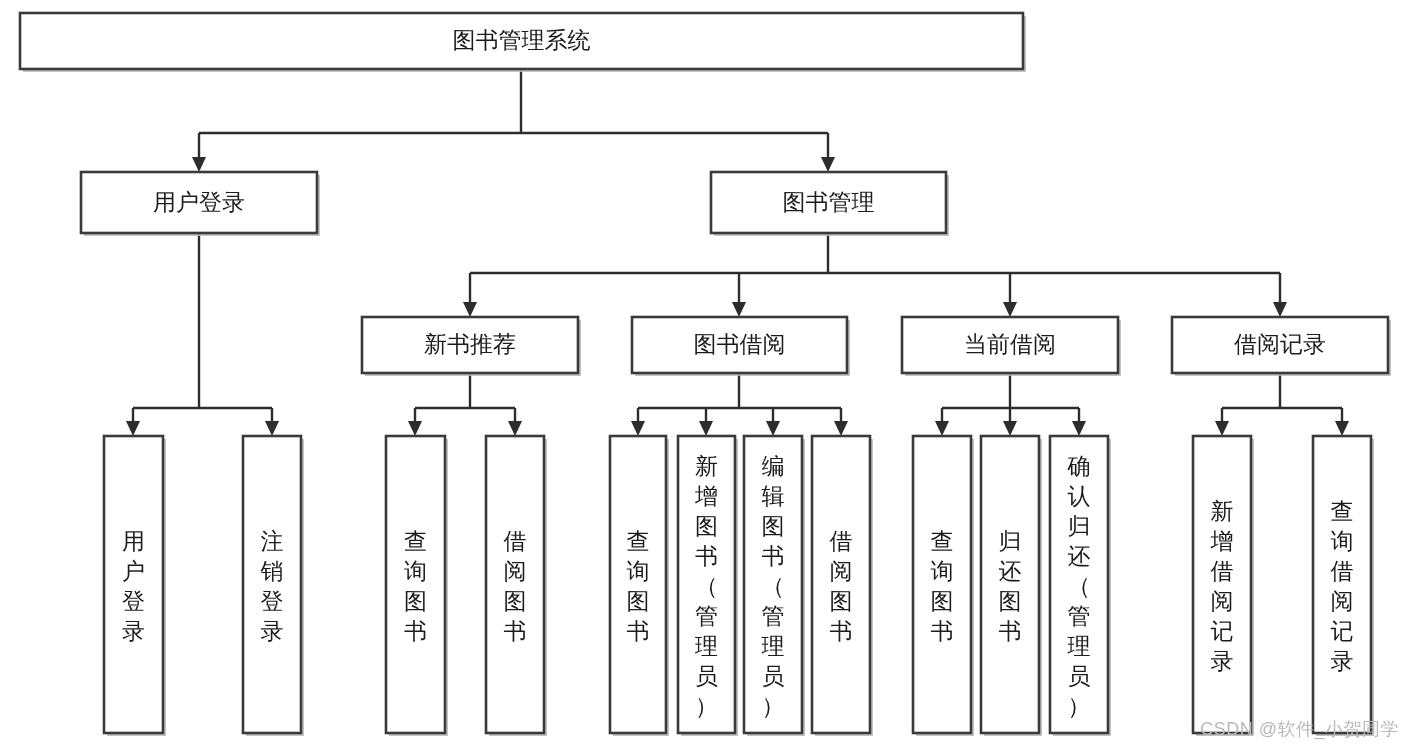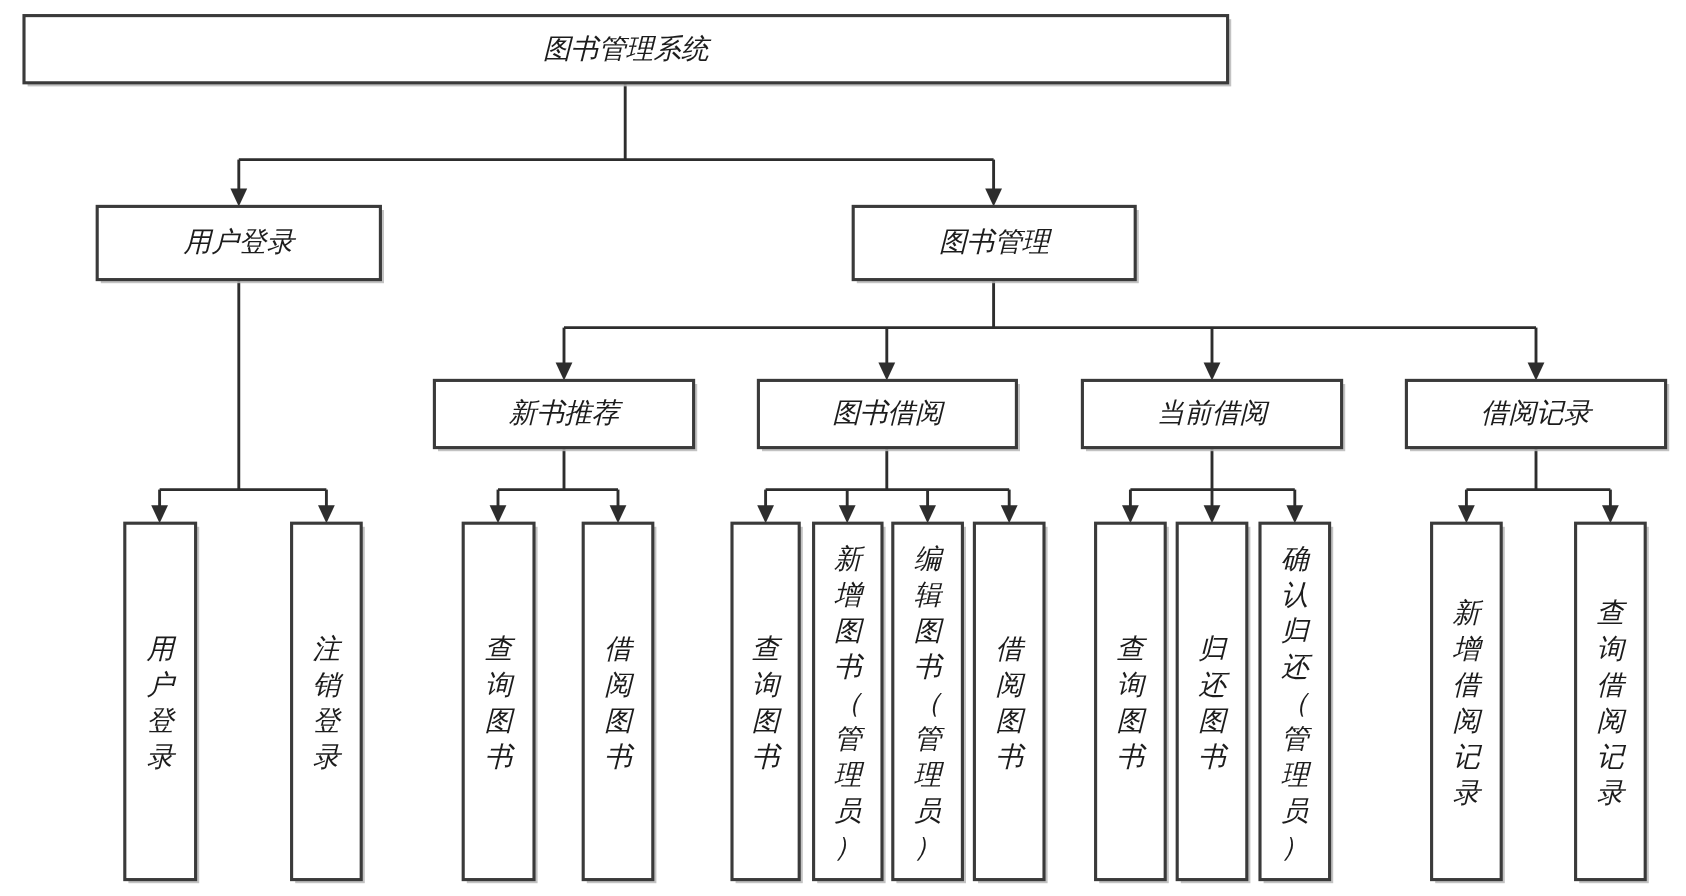--- a/index.html
+++ b/index.html
@@ -12,21 +12,20 @@
     width: 1405px;
     height: 747px;
     font-family: "Liberation Sans", "DejaVu Sans", sans-serif;
     overflow: hidden;
     position: relative;
   }
   #diagram-root {
     position: relative;
     width: 1405px;
     height: 747px;
-    font-style: italic;
   }
   svg#flow-svg {
     position: absolute;
     left: 0;
     top: 0;
     width: 1405px;
     height: 747px;
     display: block;
   }
   .node-box {
@@ -242,13 +241,14 @@
           <rect x="1193" y="436" width="58" height="297" class="node-box"></rect>
           <text x="1222" y="518.5" class="node-label-v"><tspan x="1222" dy="0">新</tspan><tspan x="1222" dy="30">增</tspan><tspan x="1222" dy="30">借</tspan><tspan x="1222" dy="30">阅</tspan><tspan x="1222" dy="30">记</tspan><tspan x="1222" dy="30">录</tspan></text>
         </g>
         <g>
           <rect x="1316" y="439" width="58" height="297" class="node-shadow"></rect>
           <rect x="1313" y="436" width="58" height="297" class="node-box"></rect>
           <text x="1342" y="518.5" class="node-label-v"><tspan x="1342" dy="0">查</tspan><tspan x="1342" dy="30">询</tspan><tspan x="1342" dy="30">借</tspan><tspan x="1342" dy="30">阅</tspan><tspan x="1342" dy="30">记</tspan><tspan x="1342" dy="30">录</tspan></text>
         </g>
       </g>
   </svg>
+  <div class="watermark">CSDN @软件_小贺同学</div>
 </div>
 
 </body></html>

